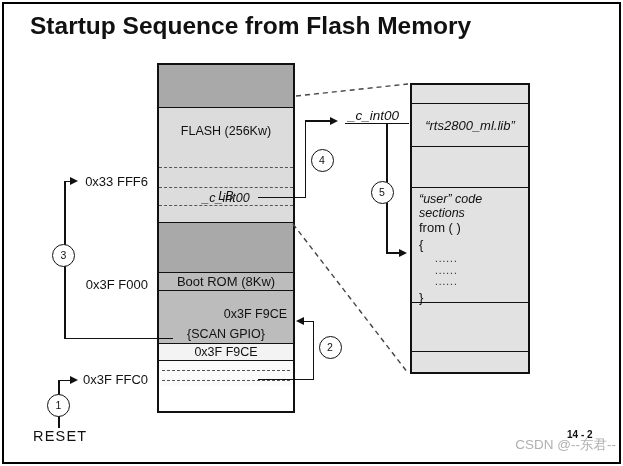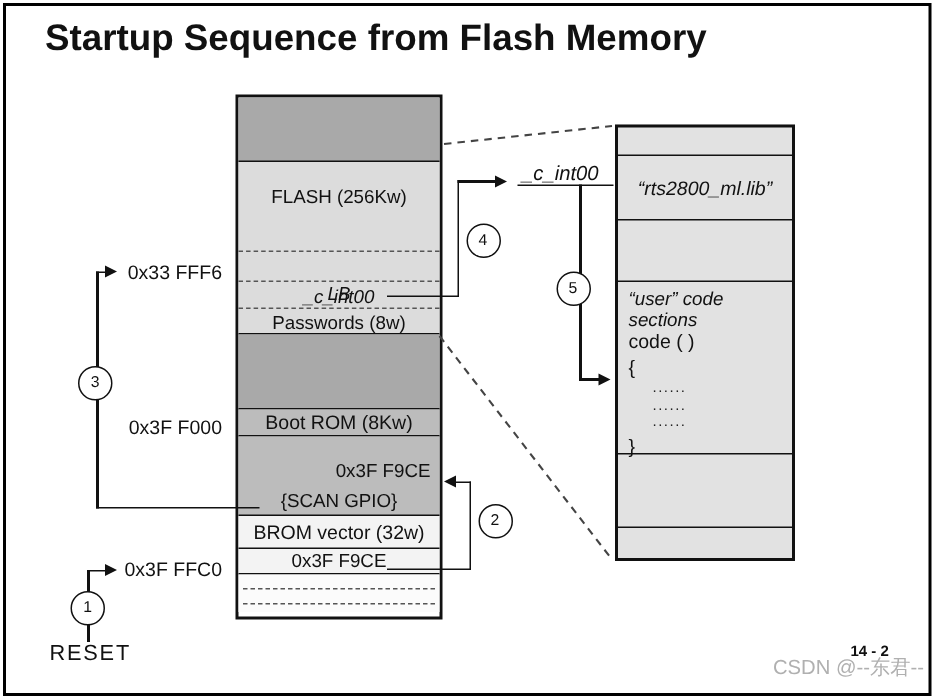--- a/index.html
+++ b/index.html
@@ -74,57 +74,53 @@
   <div class="membox">
     <div class="sec sec-reserved"></div>
 
     <div class="sec sec-flash">
       <div class="cline" style="top:16px;">FLASH (256Kw)</div>
       <div class="dashrow" style="top:59px;"></div>
       <div class="cline ital" style="top:81px;">LB</div>
       <div class="dashrow" style="top:79px;"></div>
       <div class="cline ital" style="top:83px;">_c_int00</div>
       <div class="dashrow" style="top:97px;"></div>
-      <div class="cline" style="top:100px;">Passwords (8w)</div>
     </div>
 
     <div class="sec sec-dark2"></div>
 
     <div class="sec sec-bootrom">
       <span>Boot ROM (8Kw)</span>
     </div>
 
     <div class="sec sec-bootcode">
       <div class="rightaddr" style="top:16px;">0x3F F9CE</div>
       <div class="cline" style="top:36px;">{SCAN GPIO}</div>
     </div>
 
-    <div class="sec sec-bromvec">
-      <span>BROM vector (32w)</span>
-    </div>
 
     <div class="sec sec-f9ce">
       <span>0x3F F9CE</span>
     </div>
 
     <div class="sec sec-bottom last">
       <div class="dashrow inset" style="top:9px;"></div>
       <div class="dashrow inset" style="top:19px;"></div>
     </div>
   </div>
 
   <div class="expbox">
     <div class="esec e1"></div>
     <div class="esec e2">
       <span>“rts2800_ml.lib”</span>
     </div>
     <div class="esec e3"></div>
     <div class="esec e4">
       <div class="uc-head">“user” code sections</div>
-      <div class="uc-main">code ( )</div>
+      <div class="uc-main">from ( )</div>
       <div class="uc-brace">{</div>
       <div class="uc-dots">......</div>
       <div class="uc-dots">......</div>
       <div class="uc-dots">......</div>
       <div class="uc-close">}</div>
     </div>
     <div class="esec e5"></div>
     <div class="esec e6 last"></div>
   </div>
 

